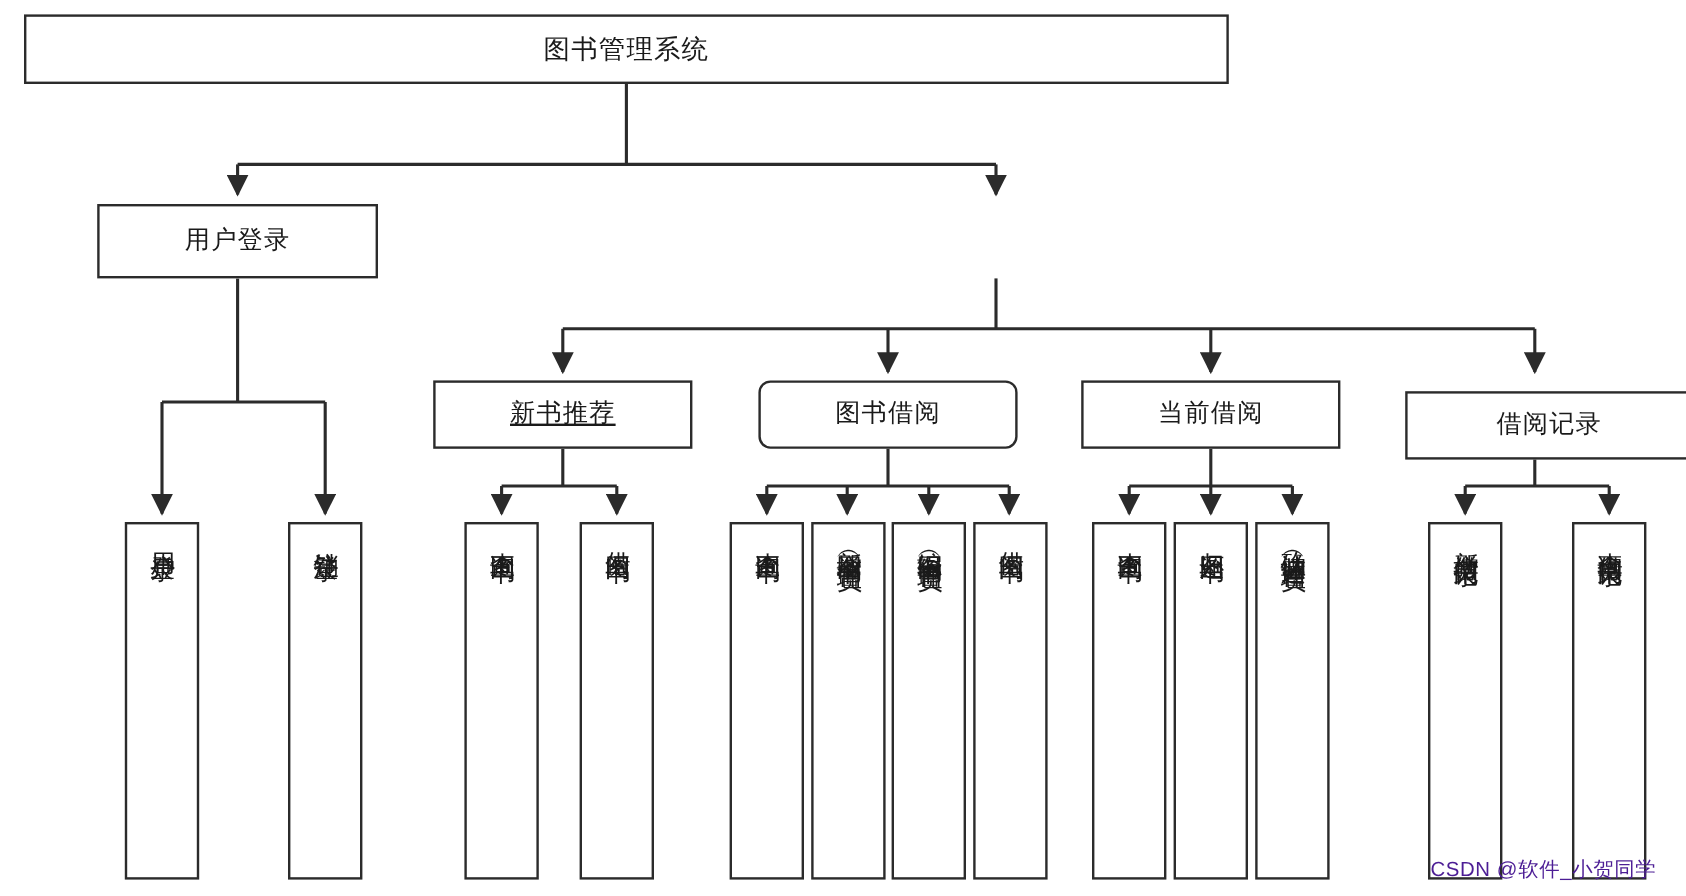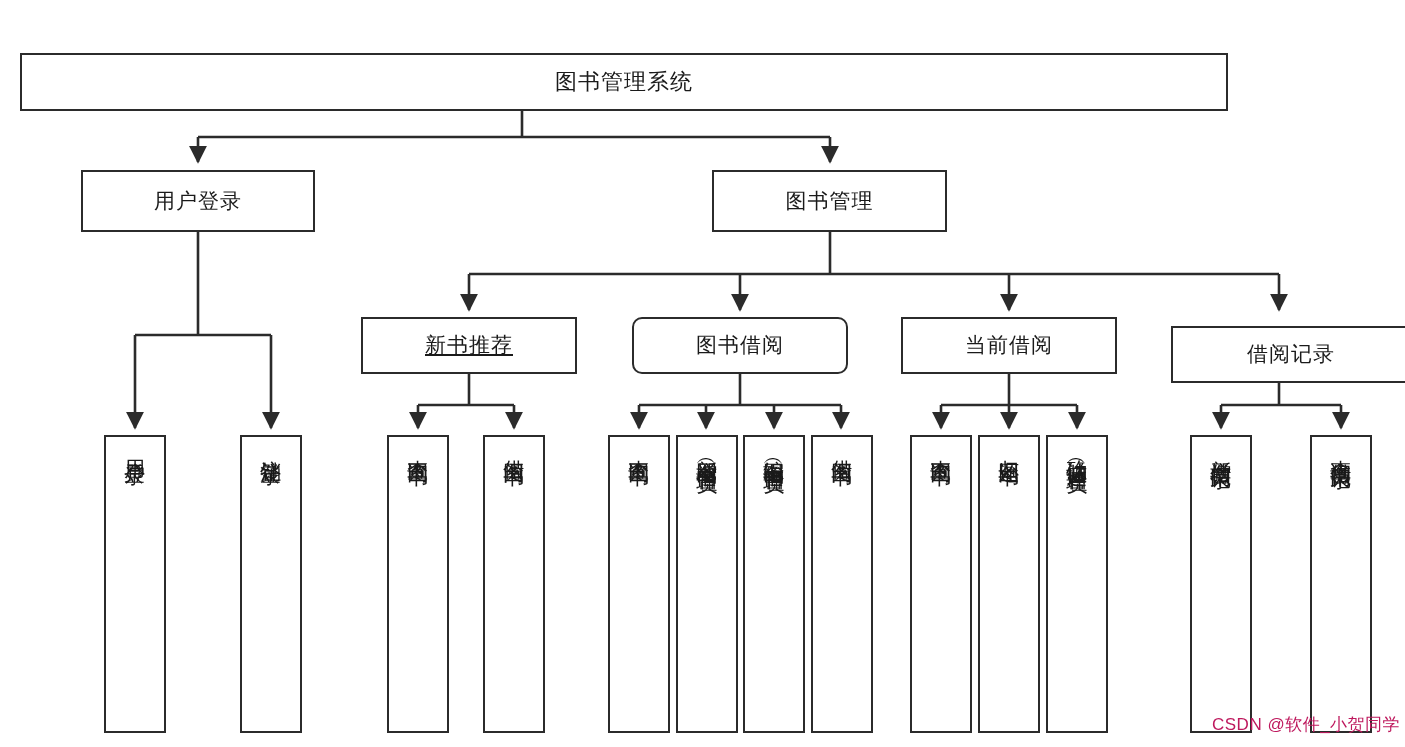--- a/index.html
+++ b/index.html
@@ -61,26 +61,25 @@
     font-size: 21px;
     line-height: 1.22;
     letter-spacing: 2px;
     max-height: 286px;
   }
   .watermark {
     position: absolute;
     left: 1192px;
     top: 713px;
     font-size: 17px;
-    color: #be185d;
+    color: #4c1d95;
     letter-spacing: 0.5px;
     white-space: nowrap;
     z-index: 3;
     font-family: "Liberation Sans", "DejaVu Sans", sans-serif;
-    padding-left: 20px;
   }
 </style>
 </head>
 <body>
 
 <div id="canvas">
 
   <svg id="edges" viewBox="0 0 1405 747" xmlns="http://www.w3.org/2000/svg">
     <defs>
       <marker id="arrow" viewBox="0 0 10 10" refX="9" refY="5" markerWidth="7" markerHeight="7" orient="auto-start-reverse">
@@ -124,30 +123,27 @@
       <path d="M 1009 405 L 1009 428" marker-end="url(#arrow)"></path>
       <path d="M 1077 405 L 1077 428" marker-end="url(#arrow)"></path>
 
       <path d="M 1279 374 L 1279 405"></path>
       <path d="M 1221 405 L 1341 405"></path>
       <path d="M 1221 405 L 1221 428" marker-end="url(#arrow)"></path>
       <path d="M 1341 405 L 1341 428" marker-end="url(#arrow)"></path>
     </g>
   </svg>
 
-  <div class="node root horiz" style="left:20px; top:12px; width:1208px; height:58px;margin-top:41px;">
+  <div class="node root horiz" style="left:20px; top:12px; width:1004px; height:58px;">
     <span class="label">图书管理系统</span>
   </div>
 
   <div class="node horiz" style="left:81px; top:170px; width:234px; height:62px;">
     <span class="label">用户登录</span>
   </div>
-  <div class="node horiz" style="left:712px; top:170px; width:235px; height:62px;">
-    <span class="label">图书管理</span>
-  </div>
 
   <div class="node horiz" style="left:361px; top:317px; width:216px; height:57px;text-decoration:underline;">
     <span class="label">新书推荐</span>
   </div>
   <div class="node horiz" style="left:632px; top:317px; width:216px; height:57px;border-radius:10px;">
     <span class="label">图书借阅</span>
   </div>
   <div class="node horiz" style="left:901px; top:317px; width:216px; height:57px;">
     <span class="label">当前借阅</span>
   </div>

